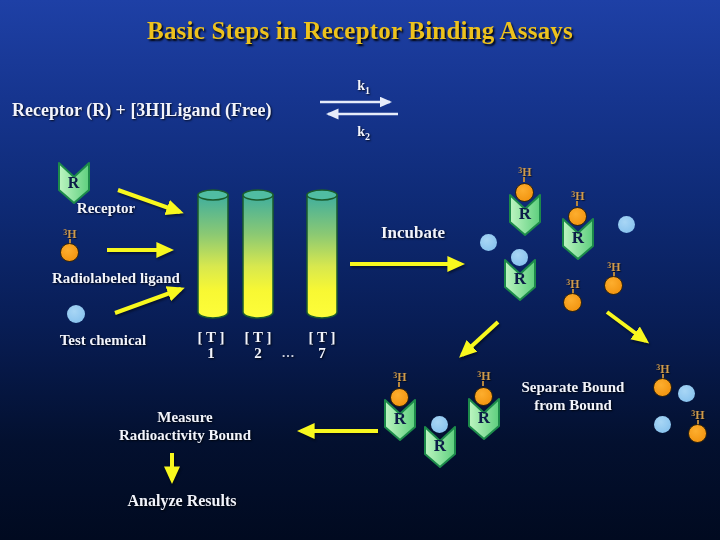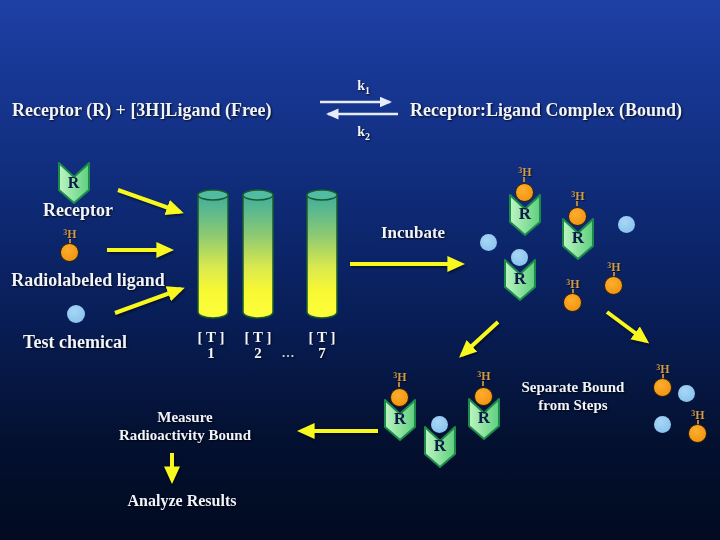--- a/index.html
+++ b/index.html
@@ -8,21 +8,21 @@
     background: linear-gradient(180deg, #1e40a6 0%, #16358f 18%, #0e2a75 38%, #081d55 60%, #03102f 82%, #010a20 100%);
     font-family:"Liberation Serif", serif; font-weight:bold;
   }
   .abs { position:absolute; }
   .wtext { color:#f2f4fc; text-shadow:1px 1px 2px rgba(0,0,0,0.8); }
   .center { text-align:center; }
   .title { color:#edc21d; font-size:25px; text-shadow:1.5px 1.5px 2px rgba(0,0,0,0.95); letter-spacing:0.2px; }
   .eq { font-size:18px; }
   .k { font-size:14px;text-align:right; }
   .k sub { font-size:10px; }
-  .lbl13 { font-size:18px; }
+  .lbl13 { font-size:15px;margin-left:28px; }
   .lbl15 { font-size:15px; line-height:18px; }
   .lbl16 { font-size:16px; }
   .lbl17 { font-size:17px;text-align:center; }
   .tube-num { font-size:15px; }
   .dots { font-size:13px; opacity:0.85; }
 
   
   .ball { position:absolute; border-radius:50%; box-sizing:border-box; }
   .ball.orange { width:19px; height:19px; background:radial-gradient(circle at 40% 35%, #fdae2e, #ef8d08); border:1.5px solid #35260b; }
   .ball.blue { width:17px; height:17px; background:radial-gradient(circle at 40% 35%, #a8d6f5, #7fbdec); }
@@ -81,23 +81,23 @@
     <line class="yline" x1="118" y1="190" x2="180" y2="212"></line>
     <line class="yline" x1="107" y1="250" x2="170" y2="250"></line>
     <line class="yline" x1="115" y1="313" x2="181" y2="289"></line>
     <line class="yline" x1="350" y1="264" x2="461" y2="264"></line>
     <line class="yline" x1="498" y1="322" x2="462" y2="355"></line>
     <line class="yline" x1="607" y1="312" x2="646" y2="341"></line>
     <line class="yline" x1="378" y1="431" x2="301" y2="431"></line>
     <line class="yline" x1="172" y1="453" x2="172" y2="480"></line>
   </svg>
 
+  <div class="abs title center" style="left:0;top:17px;width:720px">Basic Steps in Receptor Binding Assays</div>
 
   <div class="abs wtext eq" style="left:12px;top:100px">Receptor (R) + [3H]Ligand (Free)</div>
-  <div class="abs wtext eq" style="left:410px;top:100px">Receptor:Ligand Complex (Bound)</div>
   <div class="abs wtext k center" style="left:340px;top:78px;width:30px"><span>k</span><sub>1</sub></div>
   <div class="abs wtext k center" style="left:340px;top:124px;width:30px"><span>k</span><sub>2</sub></div>
 
   <div class="abs chevbox" style="left:57px;top:161px;width:33px;height:42px">
     <svg viewBox="0 0 34 44">
         <polygon class="chevpoly" points="2,2 17,16 32,2 32,29 17,42 2,29"></polygon>
       </svg>
     <span class="r" style="top:13px;font-size:16px">R</span>
   </div>
   <div class="abs wtext lbl13 center" style="left:28px;top:200px;width:100px">Receptor</div>
@@ -208,21 +208,21 @@
         <svg viewBox="0 0 34 44">
           <polygon class="chevpoly" points="2,2 17,16 32,2 32,29 17,42 2,29"></polygon>
         </svg>
       </div>
     <span class="ball orange"></span>
     <span class="r">R</span>
   </div>
 
   <div class="abs wtext lbl15 center" style="left:493px;top:378px;width:160px">
     <div>Separate Bound</div>
-    <div>from Steps</div>
+    <div>from Bound</div>
   </div>
 
   <div class="tagball" style="left:652px;top:362px">
     <span class="th"><span class="tsup">3</span><span>H</span></span>
     <span class="tick"></span>
     <span class="ball orange"></span>
   </div>
   <span class="ball blue abs" style="left:678px;top:385px"></span>
   <span class="ball blue abs" style="left:654px;top:416px"></span>
   <div class="tagball" style="left:687px;top:408px">

